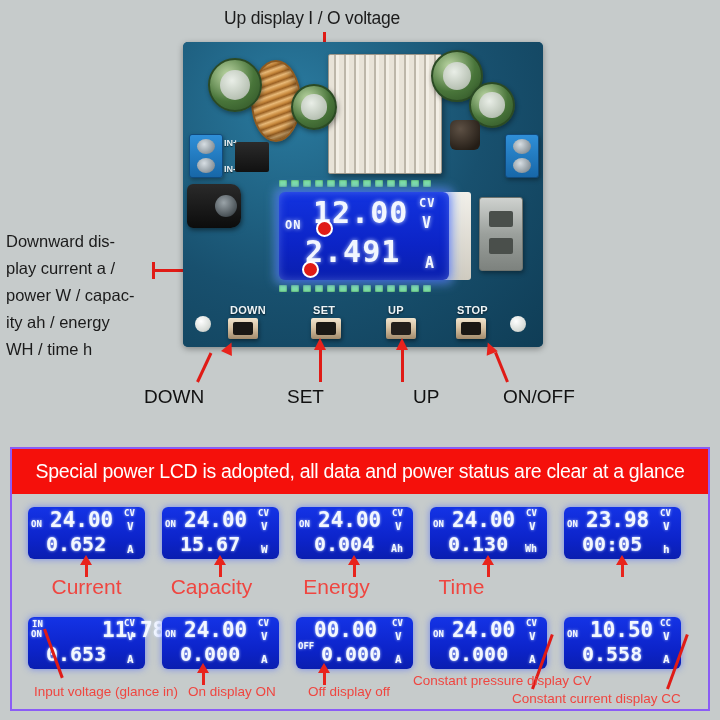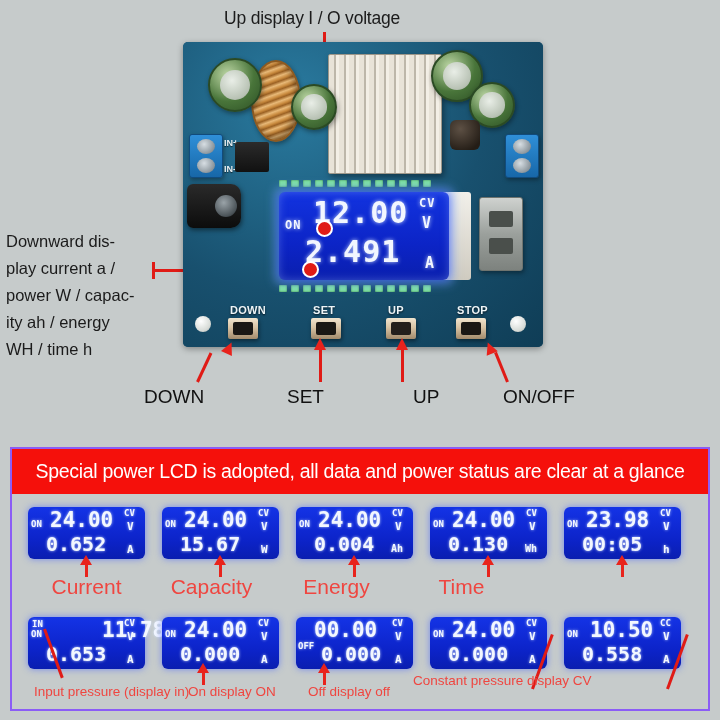--- a/index.html
+++ b/index.html
@@ -514,19 +514,20 @@
     </div>
 
     <div class="red-line" style="left:31px; top:180px; width:3px; height:52px; transform:rotate(-20deg); transform-origin: top center;"></div>
     <div class="up-stem" style="left:190px; top:222px; height:14px;"></div>
     <div class="up-arrow" style="left:185px; top:214px;"></div>
     <div class="up-stem" style="left:311px; top:222px; height:14px;"></div>
     <div class="up-arrow" style="left:306px; top:214px;"></div>
     <div class="red-line" style="left:519px; top:182px; width:3px; height:58px; transform:rotate(20deg); transform-origin: bottom center;"></div>
     <div class="red-line" style="left:654px; top:182px; width:3px; height:58px; transform:rotate(20deg); transform-origin: bottom center;"></div>
 
-    <div class="foot-note" style="left:22px;  top:235px;">Input pressure (display in)</div>
+    <div class="foot-note" style="left:22px;  top:235px;">Input voltage (glance in)</div>
     <div class="foot-note" style="left:176px; top:235px;">On display ON</div>
     <div class="foot-note" style="left:296px; top:235px;">Off display off</div>
     <div class="foot-note" style="left:401px; top:224px;">Constant pressure display CV</div>
+    <div class="foot-note" style="left:500px; top:242px;">Constant current display CC</div>
 
   </div>
 </div>
 
 </body></html>

